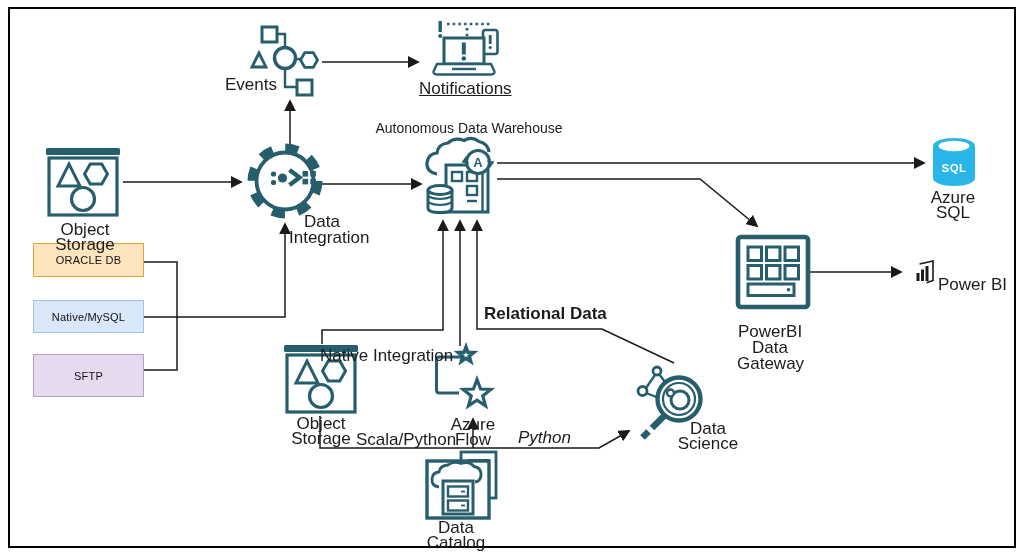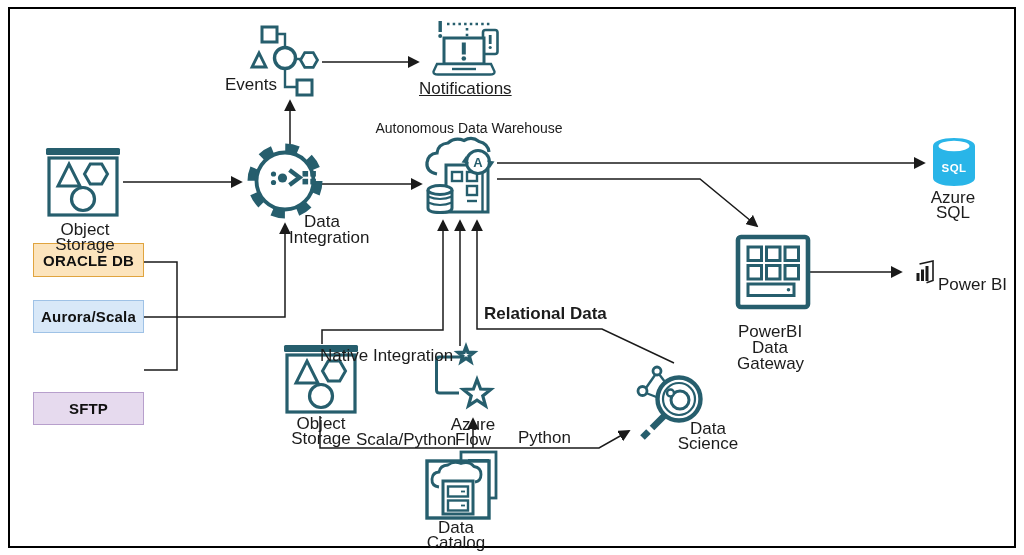--- a/index.html
+++ b/index.html
@@ -5,21 +5,21 @@
   html,body{margin:0;padding:0;background:#fff;}
   #stage{position:relative;width:1024px;height:555px;background:#fff;
          font-family:"Liberation Sans",sans-serif;overflow:hidden;}
   .frame{position:absolute;left:8px;top:7px;width:1008px;height:541px;
          border:2px solid #000;box-sizing:border-box;}
   svg.layer{position:absolute;left:0;top:0;}
   .lbl{position:absolute;font-size:17px;color:#1c1c1c;line-height:15px;
        text-align:center;white-space:normal;}
   .lbl.la{text-align:left;white-space:nowrap;}
   .srcbox{position:absolute;display:flex;align-items:center;justify-content:center;
-          font-size:15px;font-weight:bold;color:#101010;border:1.5px solid;
+          font-size:11px;font-weight:normal;color:#101010;border:1.5px solid;
           box-sizing:border-box;letter-spacing:.2px;}
   .box-oracle{background:var(--oracle-fill,#FCE4BD);border-color:var(--oracle-border,#E0A43F);}
   .box-aurora{background:var(--aurora-fill,#D8E8F8);border-color:var(--aurora-border,#9FC2E6);}
   .box-sftp{background:var(--sftp-fill,#E6DAEE);border-color:var(--sftp-border,#B79FCC);}
   
   .ln{stroke:var(--line,#1a1a1a);stroke-width:1.5;fill:none;}
   .tl{stroke:var(--icon-teal,#265E6D);fill:none;}
   .tlw{stroke:var(--icon-teal,#265E6D);fill:#fff;}
   .tf{fill:var(--icon-teal,#265E6D);stroke:none;}
   .df{fill:var(--line,#1a1a1a);stroke:none;}
@@ -184,36 +184,36 @@
       <rect x="448" y="500.5" width="20" height="10" class="tl" stroke-width="2.4"></rect>
       <line x1="461" y1="491.5" x2="465" y2="491.5" class="tl" stroke-width="1.8"></line>
       <line x1="461" y1="505.5" x2="465" y2="505.5" class="tl" stroke-width="1.8"></line>
     </g>
   </svg>
 
   <div class="srcbox box-oracle" style="left:33px;top:243px;width:111px;height:34px;">
     <span>ORACLE DB</span>
   </div>
   <div class="srcbox box-aurora" style="left:33px;top:300px;width:111px;height:33px;">
-    <span>Aurora/Scala</span>
+    <span>Native/MySQL</span>
   </div>
-  <div class="srcbox box-sftp" style="left:33px;top:354px;width:111px;height:33px;margin-top:38px;">
+  <div class="srcbox box-sftp" style="left:33px;top:354px;width:111px;height:43px;">
     <span>SFTP</span>
   </div>
 
   <div class="lbl" style="left:221px;top:77px;width:60px;">Events</div>
   <div class="lbl" style="left:419px;top:81px;width:80px;text-decoration:underline;">Notifications</div>
   <div class="lbl" style="left:369px;top:121px;width:200px;font-size:14px;">Autonomous Data Warehouse</div>
   <div class="lbl" style="left:35px;top:222px;width:100px;">Object Storage</div>
   <div class="lbl" style="left:289px;top:214px;width:66px;line-height:16px;">Data Integration</div>
   <div class="lbl" style="left:913px;top:190px;width:80px;">Azure SQL</div>
   <div class="lbl" style="left:737px;top:324px;width:66px;line-height:16px;">PowerBI Data Gateway</div>
   <div class="lbl la" style="left:938px;top:265px;margin-top:12px;">Power BI</div>
   <div class="lbl" style="left:271px;top:416px;width:100px;">Object Storage</div>
   <div class="lbl" style="left:438px;top:417px;width:70px;">Azure Flow</div>
   <div class="lbl" style="left:667px;top:421px;width:82px;">Data Science</div>
   <div class="lbl" style="left:415px;top:520px;width:82px;">Data Catalog</div>
 
   <div class="lbl la" style="left:320px;top:306px;margin-top:42px;">Native Integration</div>
   <div class="lbl la" style="left:484px;top:306px;font-weight:bold;">Relational Data</div>
   <div class="lbl la" style="left:356px;top:432px;">Scala/Python</div>
-  <div class="lbl la" style="left:518px;top:430px;">Python</div>
+  <div class="lbl la" style="left:518px;top:430px;font-style:italic;">Python</div>
 </div>
 
 </body></html>

